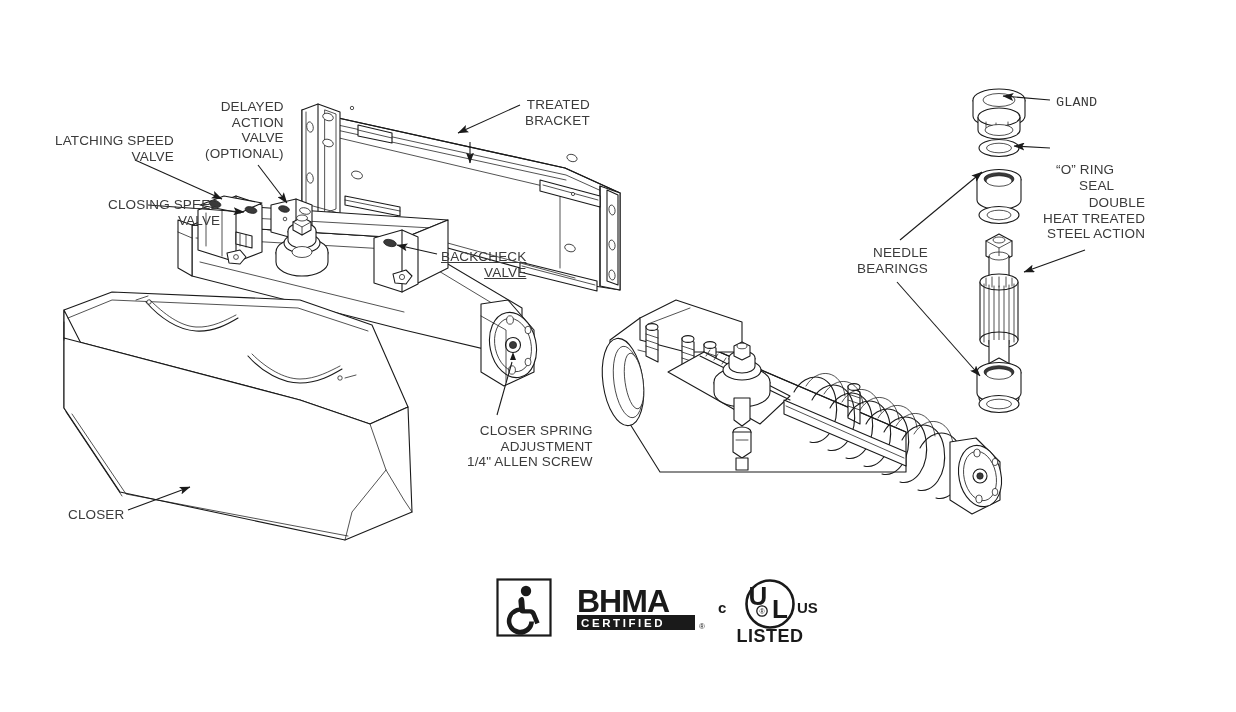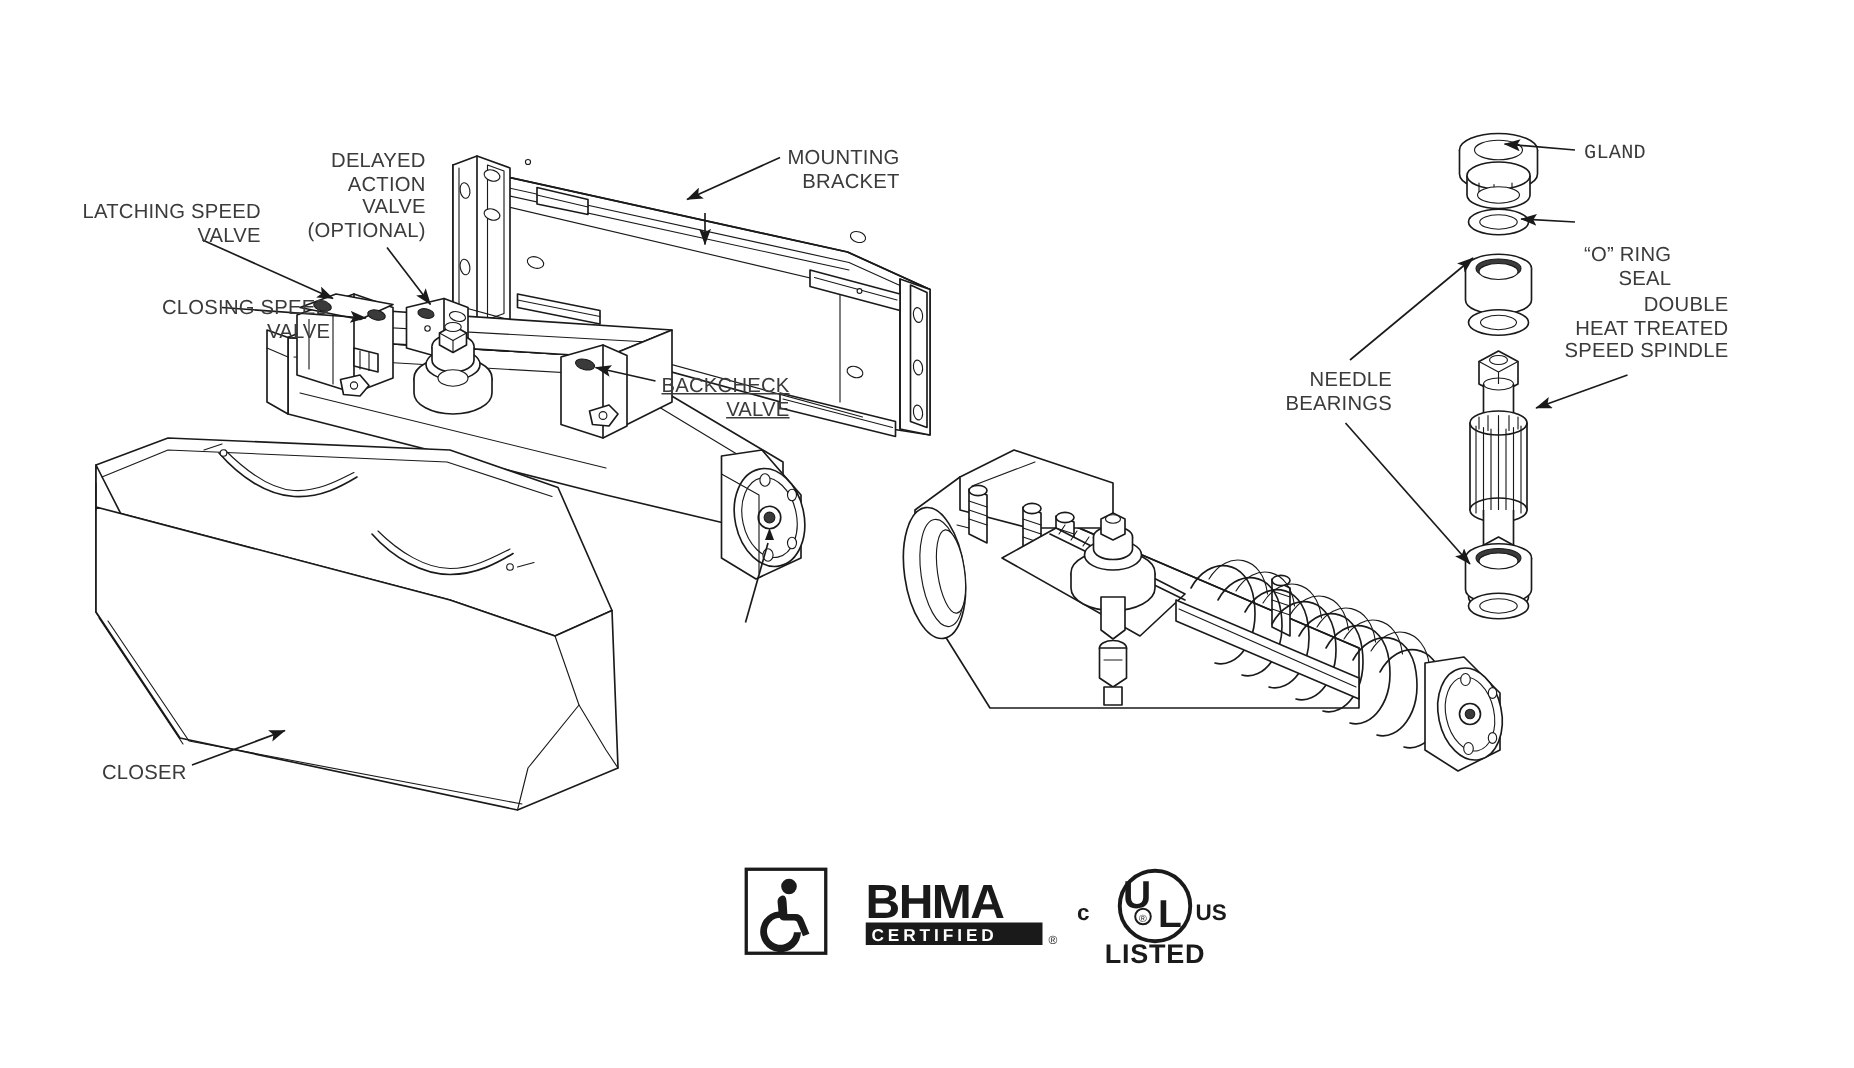--- a/index.html
+++ b/index.html
@@ -381,31 +381,34 @@
   </svg>
 
   <div class="callout" style="left:55px;top:133px;">LATCHING SPEED
 VALVE</div>
   <div class="callout" style="left:68px;top:197px;margin-left:40px;">CLOSING SPEED
 VALVE</div>
   <div class="callout" style="left:205px;top:99px;">DELAYED
 ACTION
 VALVE
 (OPTIONAL)</div>
-  <div class="callout" style="left:525px;top:97px;">MOUNTING
+  <div class="callout" style="left:525px;top:97px;">TREATED
 BRACKET</div>
   <div class="callout" style="left:441px;top:249px;text-decoration:underline;">BACKCHECK
 VALVE</div>
+  <div class="callout" style="left:467px;top:423px;">CLOSER SPRING
+ADJUSTMENT
+1/4" ALLEN SCREW</div>
   <div class="callout" style="left:68px;top:507px;">CLOSER</div>
   <div class="callout" style="left:1056px;top:95px;font-family:Liberation Mono, monospace;">GLAND</div>
   <div class="callout" style="left:1056px;top:162px;">“O” RING
  SEAL</div>
   <div class="callout" style="left:1043px;top:195px;">DOUBLE
 HEAT TREATED
-SPEED SPINDLE</div>
+STEEL ACTION</div>
   <div class="callout" style="left:857px;top:245px;">NEEDLE
 BEARINGS</div>
 
   <div class="cert-wrap" style="left:0;top:0;width:1236px;height:512px;border-radius:15px;">
 
     <svg class="logo-box" style="left:496px;top:578px;" width="56" height="59" viewBox="0 0 56 59">
       <rect x="1.5" y="1.5" width="53" height="56" fill="#ffffff" stroke="#1a1a1a" stroke-width="2.2"></rect>
       <g fill="#1a1a1a">
         <circle cx="30" cy="13" r="5.2"></circle>
         <path d="M25.5,19 C23.4,19.6 22.2,21.4 22.4,23.6 L23.3,32.6 C23.5,34.4 24.9,35.6 26.7,35.6 L33.4,35.6 C34.4,35.6 35.2,36.2 35.6,37.1 L39.3,46.2 L43.6,44.5 L39.6,34.8 C38.7,32.6 36.8,31.3 34.5,31.3 L28.9,31.3 L28.4,23.2 C28.3,20.7 27.5,18.5 25.5,19 Z"></path>

